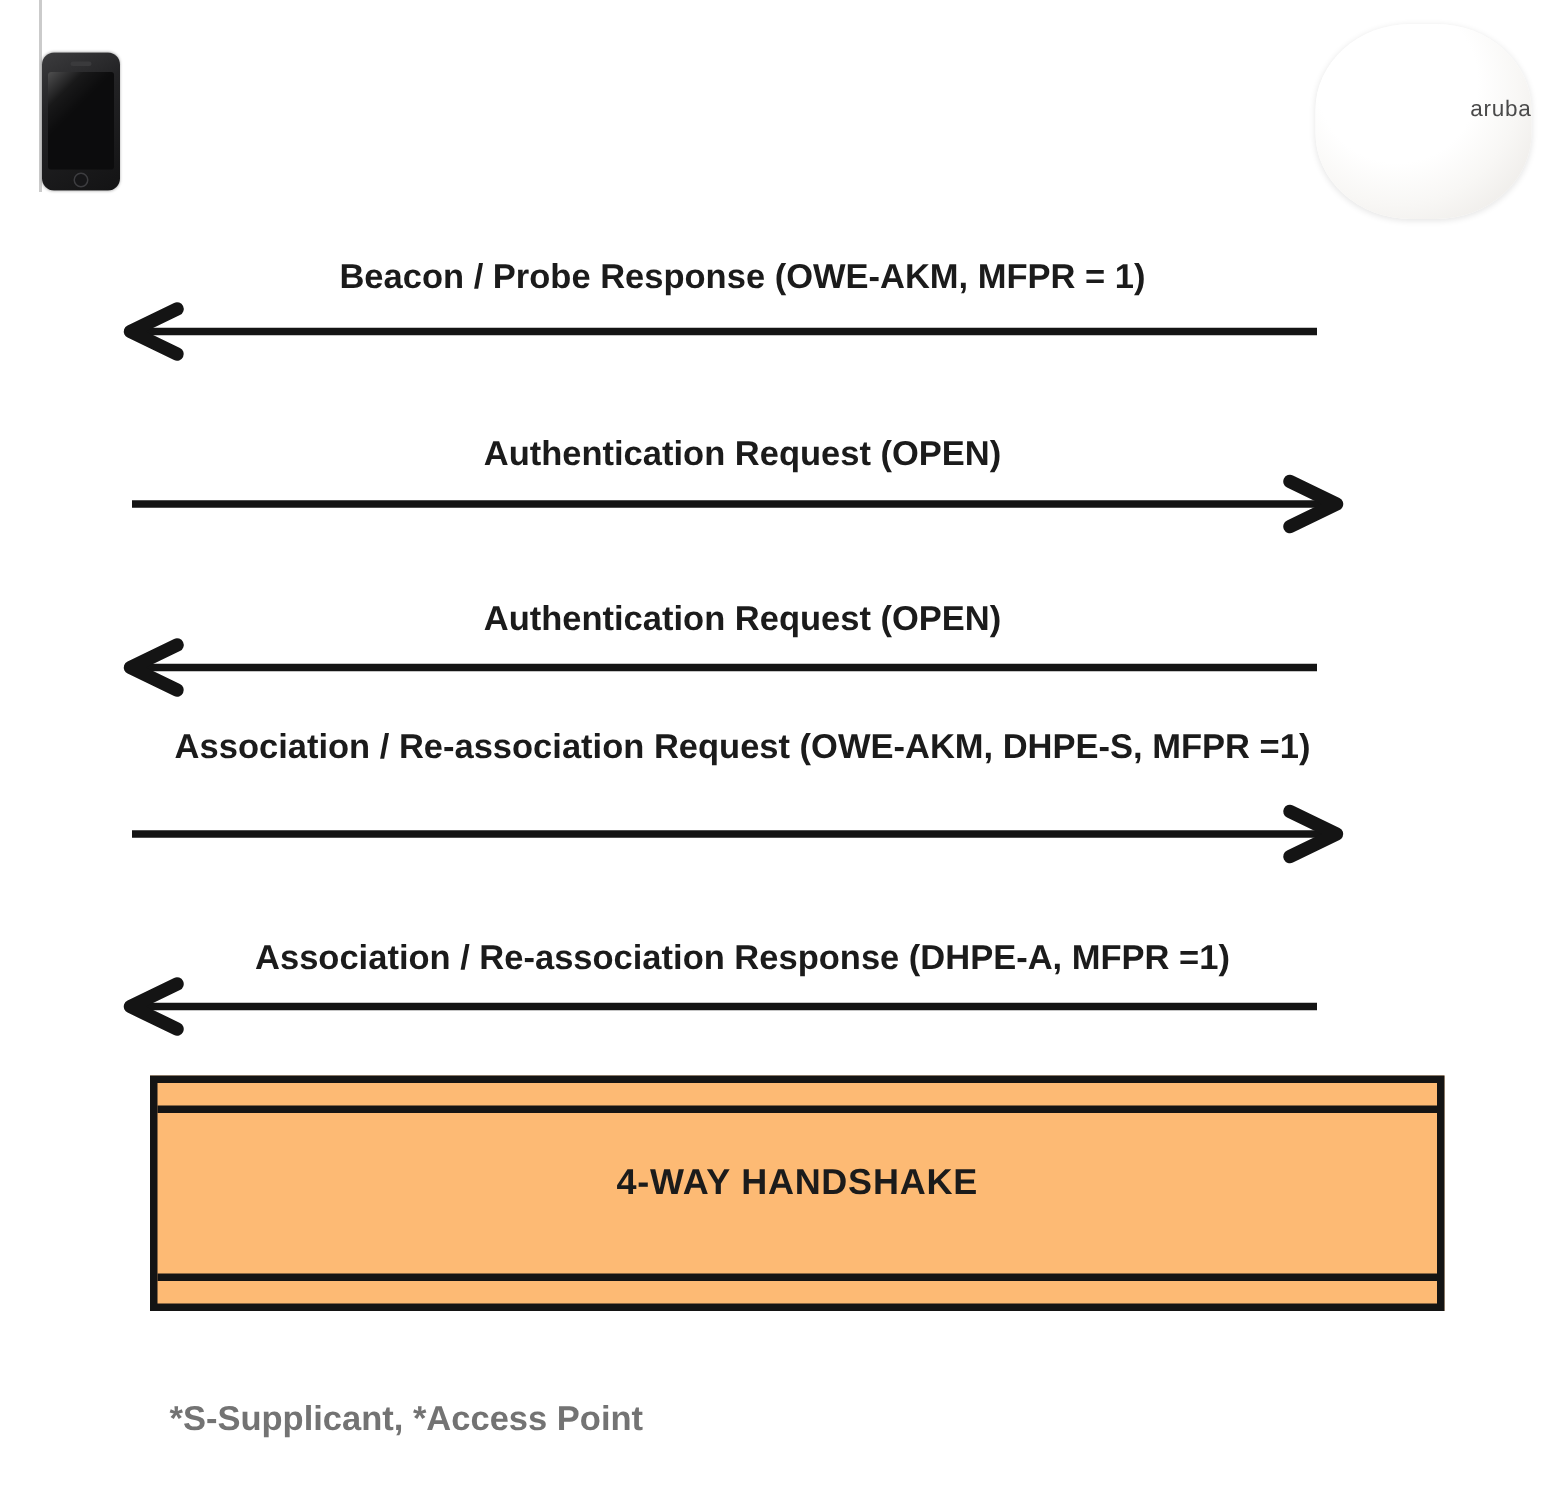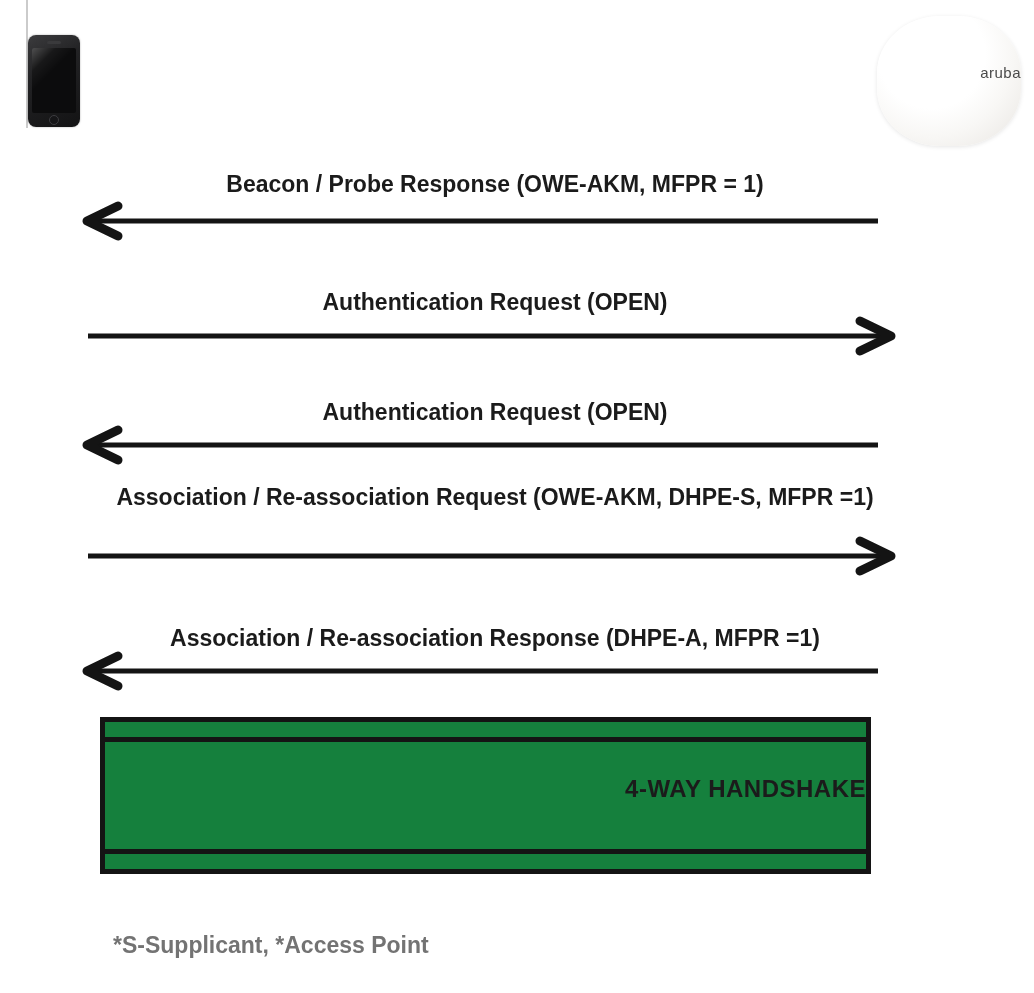--- a/index.html
+++ b/index.html
@@ -112,26 +112,26 @@
   .arrow-3 { top: 423px; }
   .arrow-4 { top: 534px; }
   .arrow-5 { top: 649px; }
   .arrow line { stroke: #141414; stroke-width: 5; }
   .arrow path { stroke: #141414; stroke-width: 9; fill: none; stroke-linecap: round; stroke-linejoin: round; }
 
   
   .handshake-box {
     position: absolute;
     left: 100px; top: 717px;
-    width: 771px; height: 157px;
+    width: 863px; height: 157px;
     border: 5px solid #141414;
-    background: #15803d;
+    background: #fdba74;
     display: flex;
     align-items: center;
-    justify-content: flex-end;
+    justify-content: center;
   }
   .handshake-rule {
     position: absolute;
     left: 0; right: 0;
     height: 5px;
     background: #141414;
   }
   .rule-top { top: 15px; }
   .rule-bottom { bottom: 15px; }
   .handshake-label {

